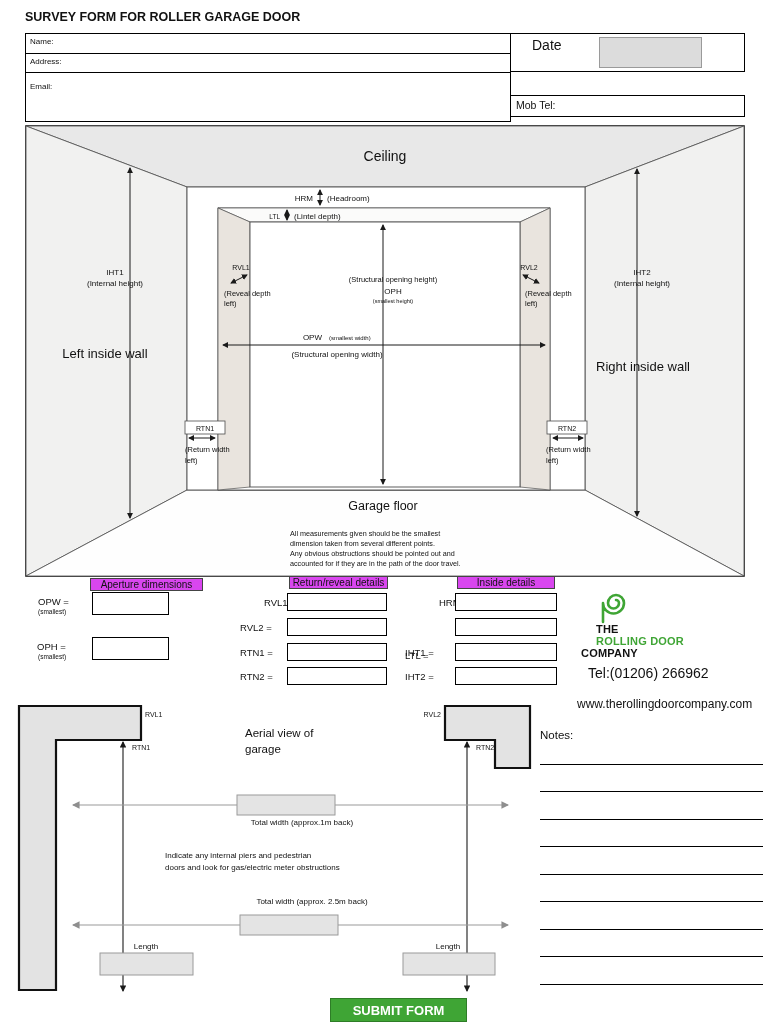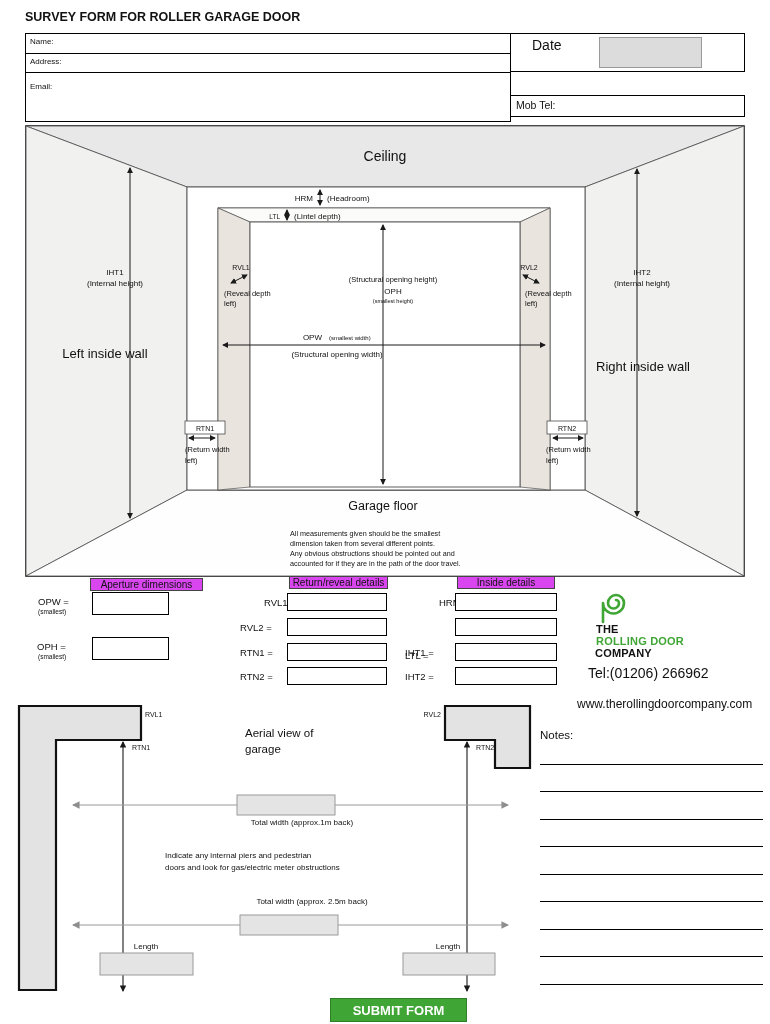--- a/index.html
+++ b/index.html
@@ -157,21 +157,21 @@
   <div class="t" style="left:405px;top:647px;font-size:9.5px;">IHT1 =</div>
   <div class="fieldbox" style="left:455px;top:643px;width:102px;height:18px;"></div>
   <div class="t" style="left:405px;top:671px;font-size:9.5px;">IHT2 =</div>
   <div class="fieldbox" style="left:455px;top:667px;width:102px;height:18px;"></div>
 
   <svg class="abs" style="left:592px;top:582px;" width="48" height="44" viewBox="0 0 48 44">
     <path d="M24 18 a3 3 0 0 1 3 3 a5.5 5.5 0 0 1 -11 0 a8 8 0 0 1 16 0 a10.5 10.5 0 0 1 -21 0 L11 40" fill="none" stroke="#3FA535" stroke-width="2.6" stroke-linecap="round" stroke-linejoin="round"></path>
   </svg>
   <div class="t logo-line" style="left:596px;top:623px;color:#111;">THE</div>
   <div class="t logo-line" style="left:596px;top:635px;color:var(--accent-green);">ROLLING DOOR</div>
-  <div class="t logo-line" style="left:595px;top:647px;color:#111;">COMPANY</div>
+  <div class="t logo-line" style="left:581px;top:647px;color:#111;">COMPANY</div>
   <div class="t" style="left:588px;top:665px;font-size:14px;">Tel:(01206) 266962</div>
   <div class="t" style="left:577px;top:697px;font-size:12px;">www.therollingdoorcompany.com</div>
 
   <svg class="abs" style="left:15px;top:700px;" width="552" height="300" viewBox="0 0 552 300">
     <g>
       <polygon points="4,6 126,6 126,40 41,40 41,290 4,290" fill="#e3e3e3" stroke="#111111" stroke-width="2.2"></polygon>
       <polygon points="430,6 515,6 515,68 480,68 480,40 430,40" fill="#e3e3e3" stroke="#111111" stroke-width="2.2"></polygon>
     </g>
     <g>
       <line x1="108" y1="42" x2="108" y2="291" stroke="#1a1a1a" stroke-width="1.1" marker-start="url(#mB)" marker-end="url(#mB)"></line>

